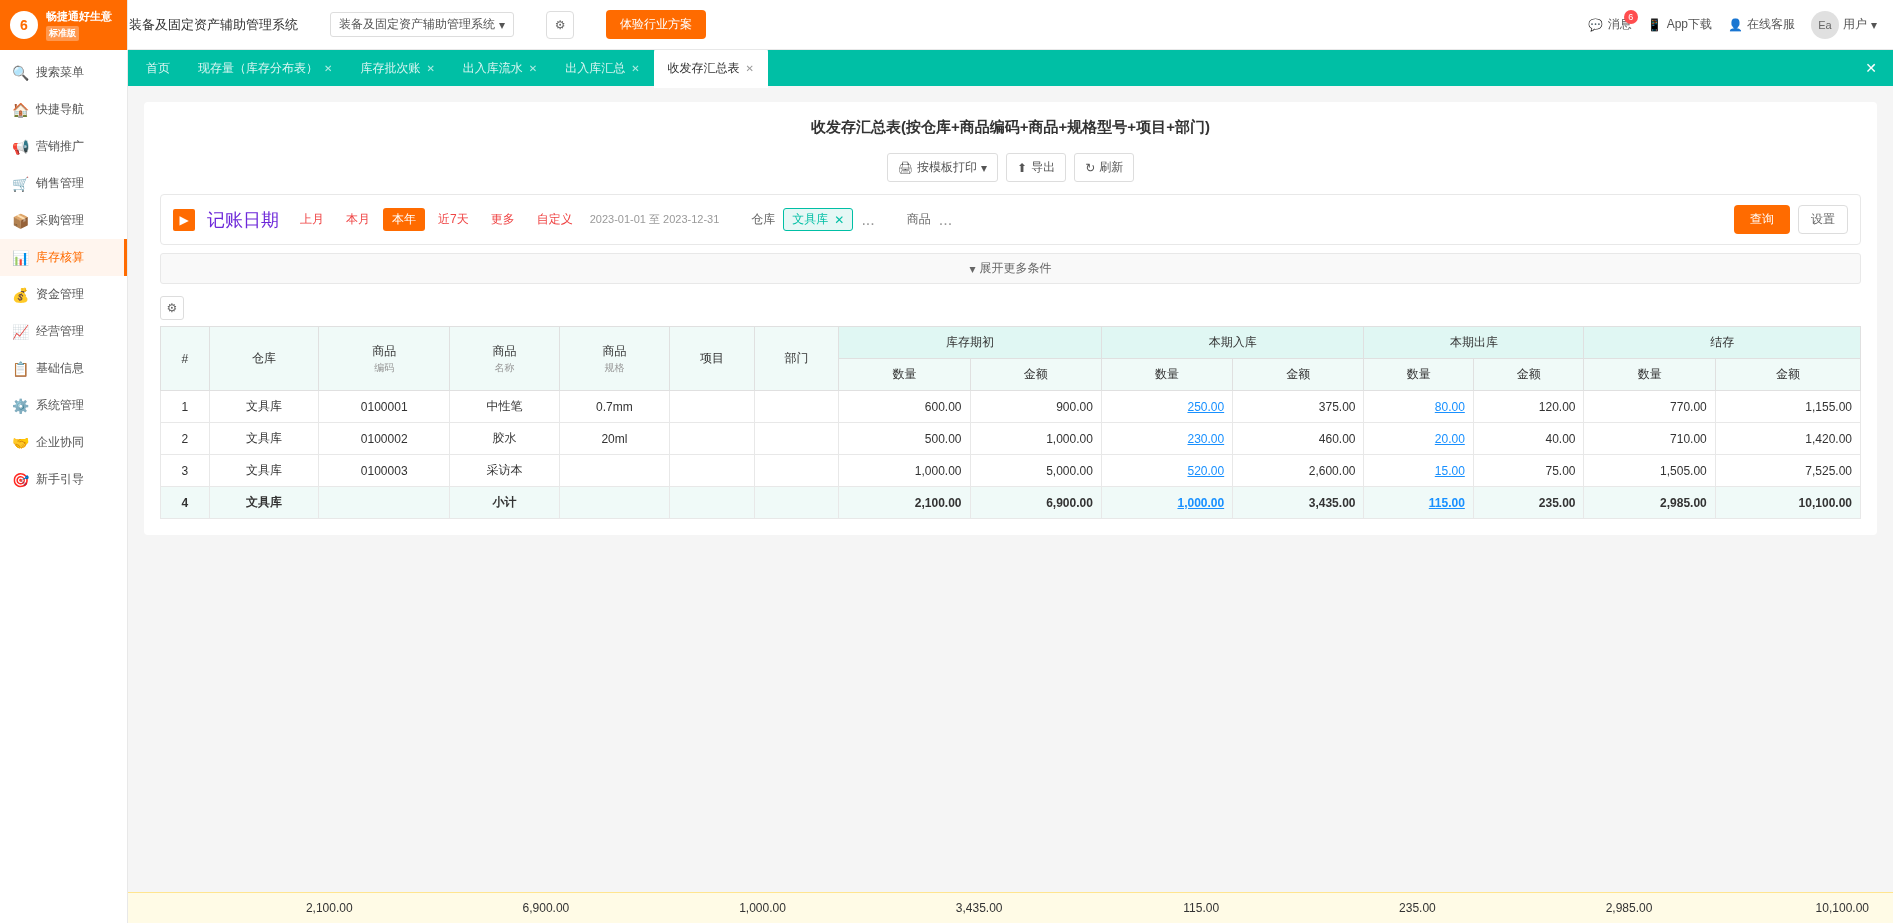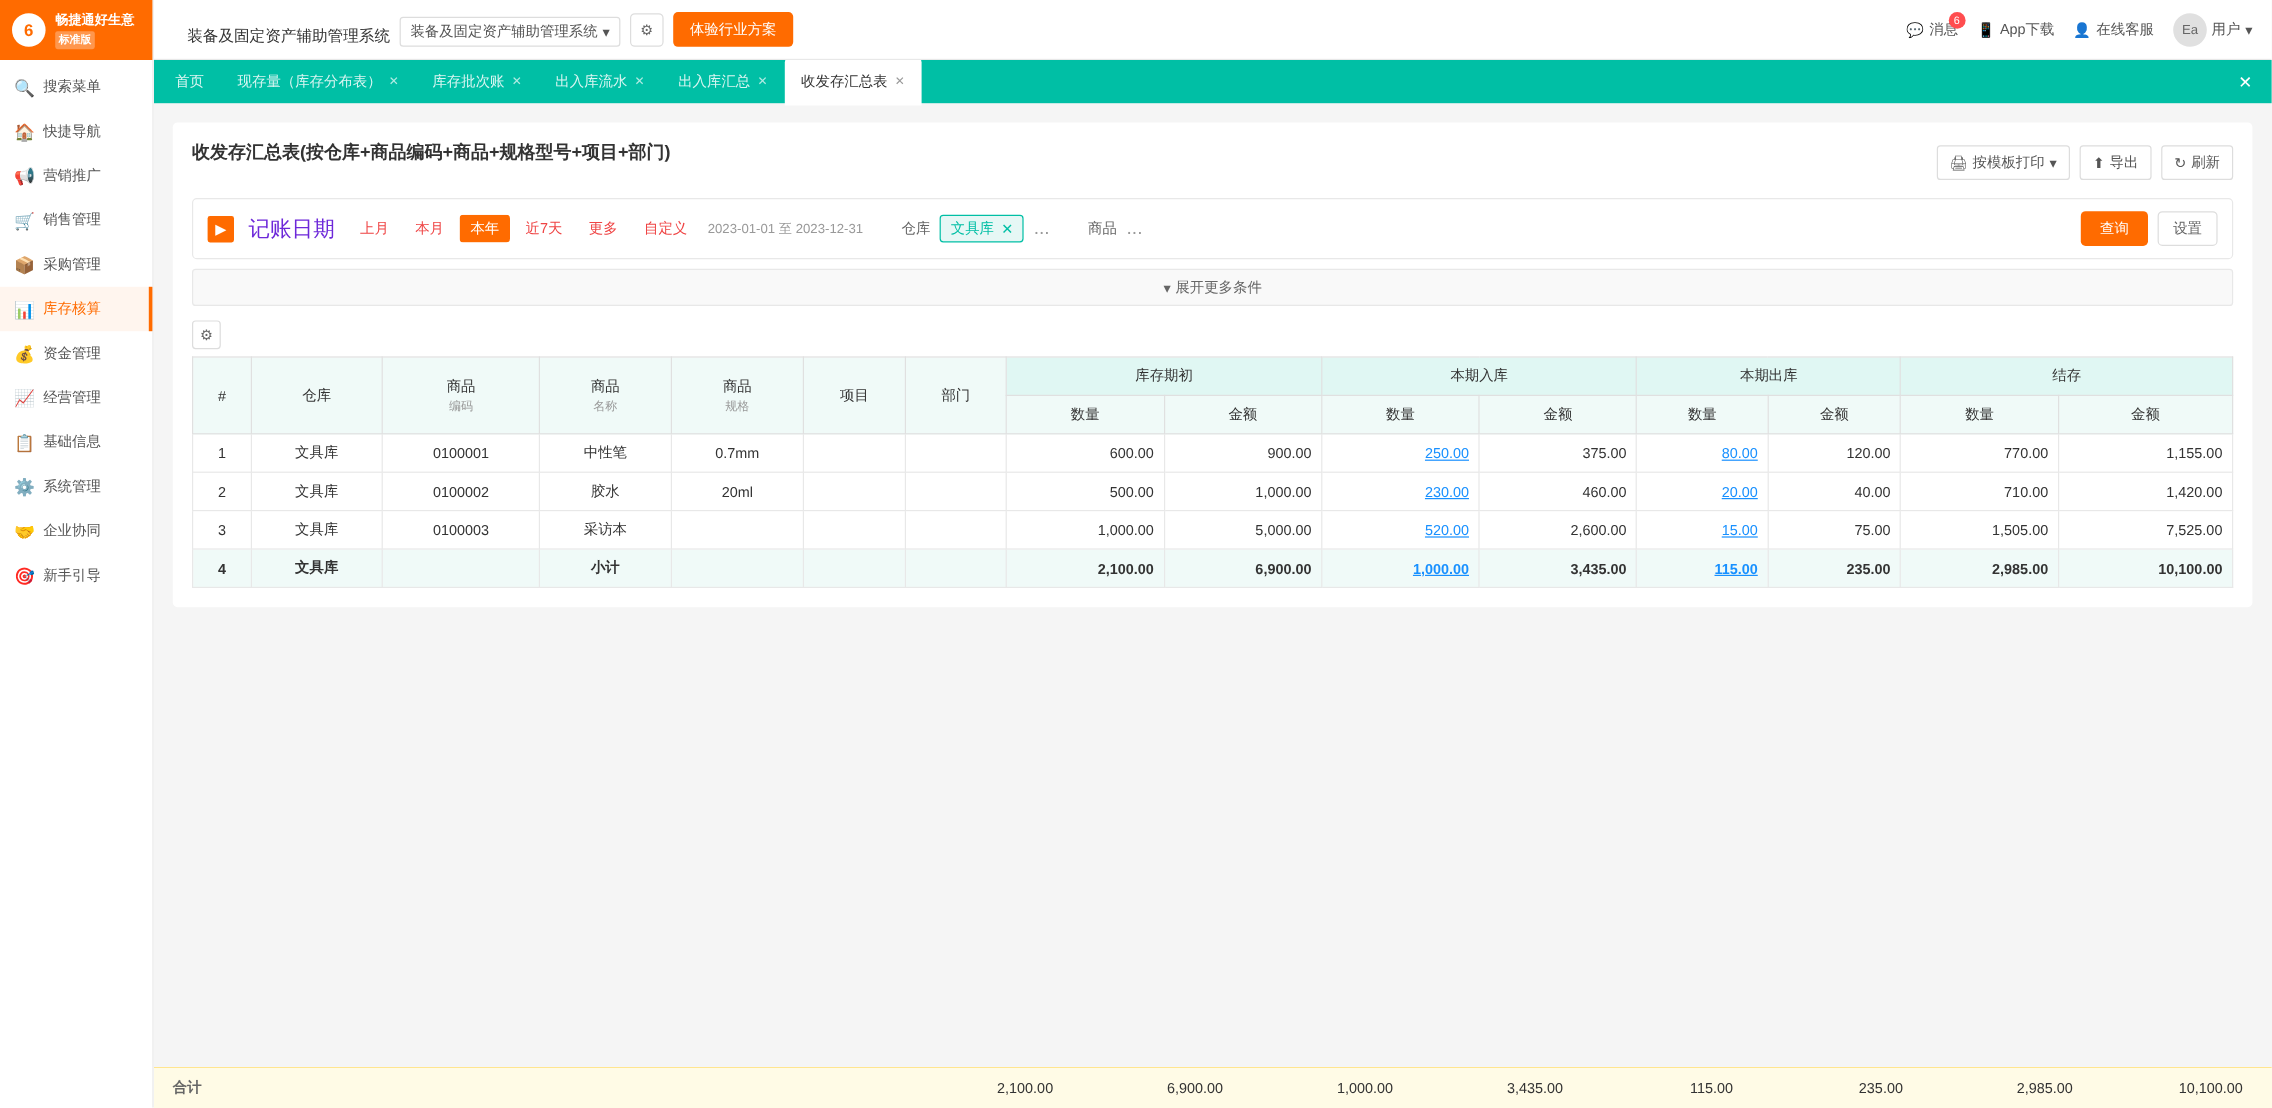--- a/index.html
+++ b/index.html
@@ -10,21 +10,21 @@
     .sidebar-logo { background: #ff6b00; height: 50px; display: flex; align-items: center; padding: 0 10px; color: #fff; font-size: 13px; font-weight: bold; }
     .sidebar-logo .logo-icon { width: 28px; height: 28px; background: #fff; border-radius: 50%; display: flex; align-items: center; justify-content: center; color: #ff6b00; font-weight: bold; font-size: 14px; margin-right: 8px; }
 
     .sidebar-menu { padding: 4px 0; }
     .sidebar-item { display: flex; align-items: center; padding: 10px 12px; cursor: pointer; color: #555; font-size: 12px; transition: background 0.2s; }
     .sidebar-item.active { background: #fff5ee; color: #ff6b00; border-right: 3px solid #ff6b00; }
     .sidebar-item .item-icon { margin-right: 8px; font-size: 14px; width: 16px; text-align: center; }
 
     
     .topbar { position: fixed; left: 128px; top: 0; right: 0; height: 50px; background: #fff; border-bottom: 1px solid #e8e8e8; display: flex; align-items: center; z-index: 99; }
-    .topbar-left { display: flex; align-items: flex-end; padding: 0 28px; flex: 1; }
+    .topbar-left { display: flex; align-items: center; padding: 0 1px; flex: 1; gap: 24px; }
     .topbar-select { border: 1px solid #ddd; padding: 3px 8px; border-radius: 3px; background: #fff; font-size: 12px; margin-left: 8px; color: #555; }
     .topbar-gear { width: 28px; height: 28px; display: flex; align-items: center; justify-content: center; border: 1px solid #ddd; border-radius: 4px; margin-left: 8px; cursor: pointer; color: #666; }
     .topbar-btn { background: #ff6b00; color: #fff; border: none; padding: 6px 14px; border-radius: 4px; font-size: 12px; cursor: pointer; margin-left: 8px; }
     .topbar-right { display: flex; align-items: center; padding: 0 16px; gap: 16px; }
     .topbar-right-item { display: flex; align-items: center; gap: 4px; cursor: pointer; color: #555; font-size: 12px; position: relative; }
     .topbar-right-item .badge { position: absolute; top: -6px; right: -6px; background: #ff4d4f; color: #fff; border-radius: 50%; width: 14px; height: 14px; font-size: 9px; display: flex; align-items: center; justify-content: center; }
     .avatar { width: 28px; height: 28px; background: #e0e0e0; border-radius: 50%; display: flex; align-items: center; justify-content: center; font-size: 11px; color: #666; }
 
     
     .tabs-bar { position: fixed; left: 128px; top: 50px; right: 0; height: 36px; background: #00bfa5; display: flex; align-items: center; z-index: 98; padding: 0 4px; }
@@ -201,21 +201,21 @@
   <div class="tab active">
     <span>收发存汇总表</span>
     <span class="tab-close" style="color:#999;">✕</span>
   </div>
   <div class="tab-close-global">✕</div>
 </div>
 
 <div class="main">
   <div class="page-container">
 
-    <div style="display:flex;align-items:center;justify-content:space-between;margin-bottom:12px;">
+    <div style="display:flex;align-items:center;justify-content:space-between;margin-bottom:12px;flex-direction:column;">
       <h2 class="page-title">收发存汇总表(按仓库+商品编码+商品+规格型号+项目+部门)</h2>
       <div style="display:flex;align-items:center;gap:8px;">
         <div class="page-action-btn">
           <span>🖨</span>
           <span>按模板打印</span>
           <span>▾</span>
         </div>
         <div class="page-action-btn">
           <span>⬆</span>
           <span>导出</span>
@@ -366,23 +366,20 @@
               <td class="num-cell" style="font-weight: bold;">2,985.00</td>
               <td class="num-cell" style="font-weight: bold;">10,100.00</td>
             </tr>
           </tbody>
       </table>
     </div>
   </div>
 </div>
 
 <div class="footer-bar">
-  <span class="footer-label" style="min-width:580px;">
-    <span>合计</span>
-  </span>
   <div class="footer-totals">
     <span class="footer-col">2,100.00</span>
     <span class="footer-col">6,900.00</span>
     <span class="footer-col">1,000.00</span>
     <span class="footer-col">3,435.00</span>
     <span class="footer-col">115.00</span>
     <span class="footer-col">235.00</span>
     <span class="footer-col">2,985.00</span>
     <span class="footer-col">10,100.00</span>
   </div>

